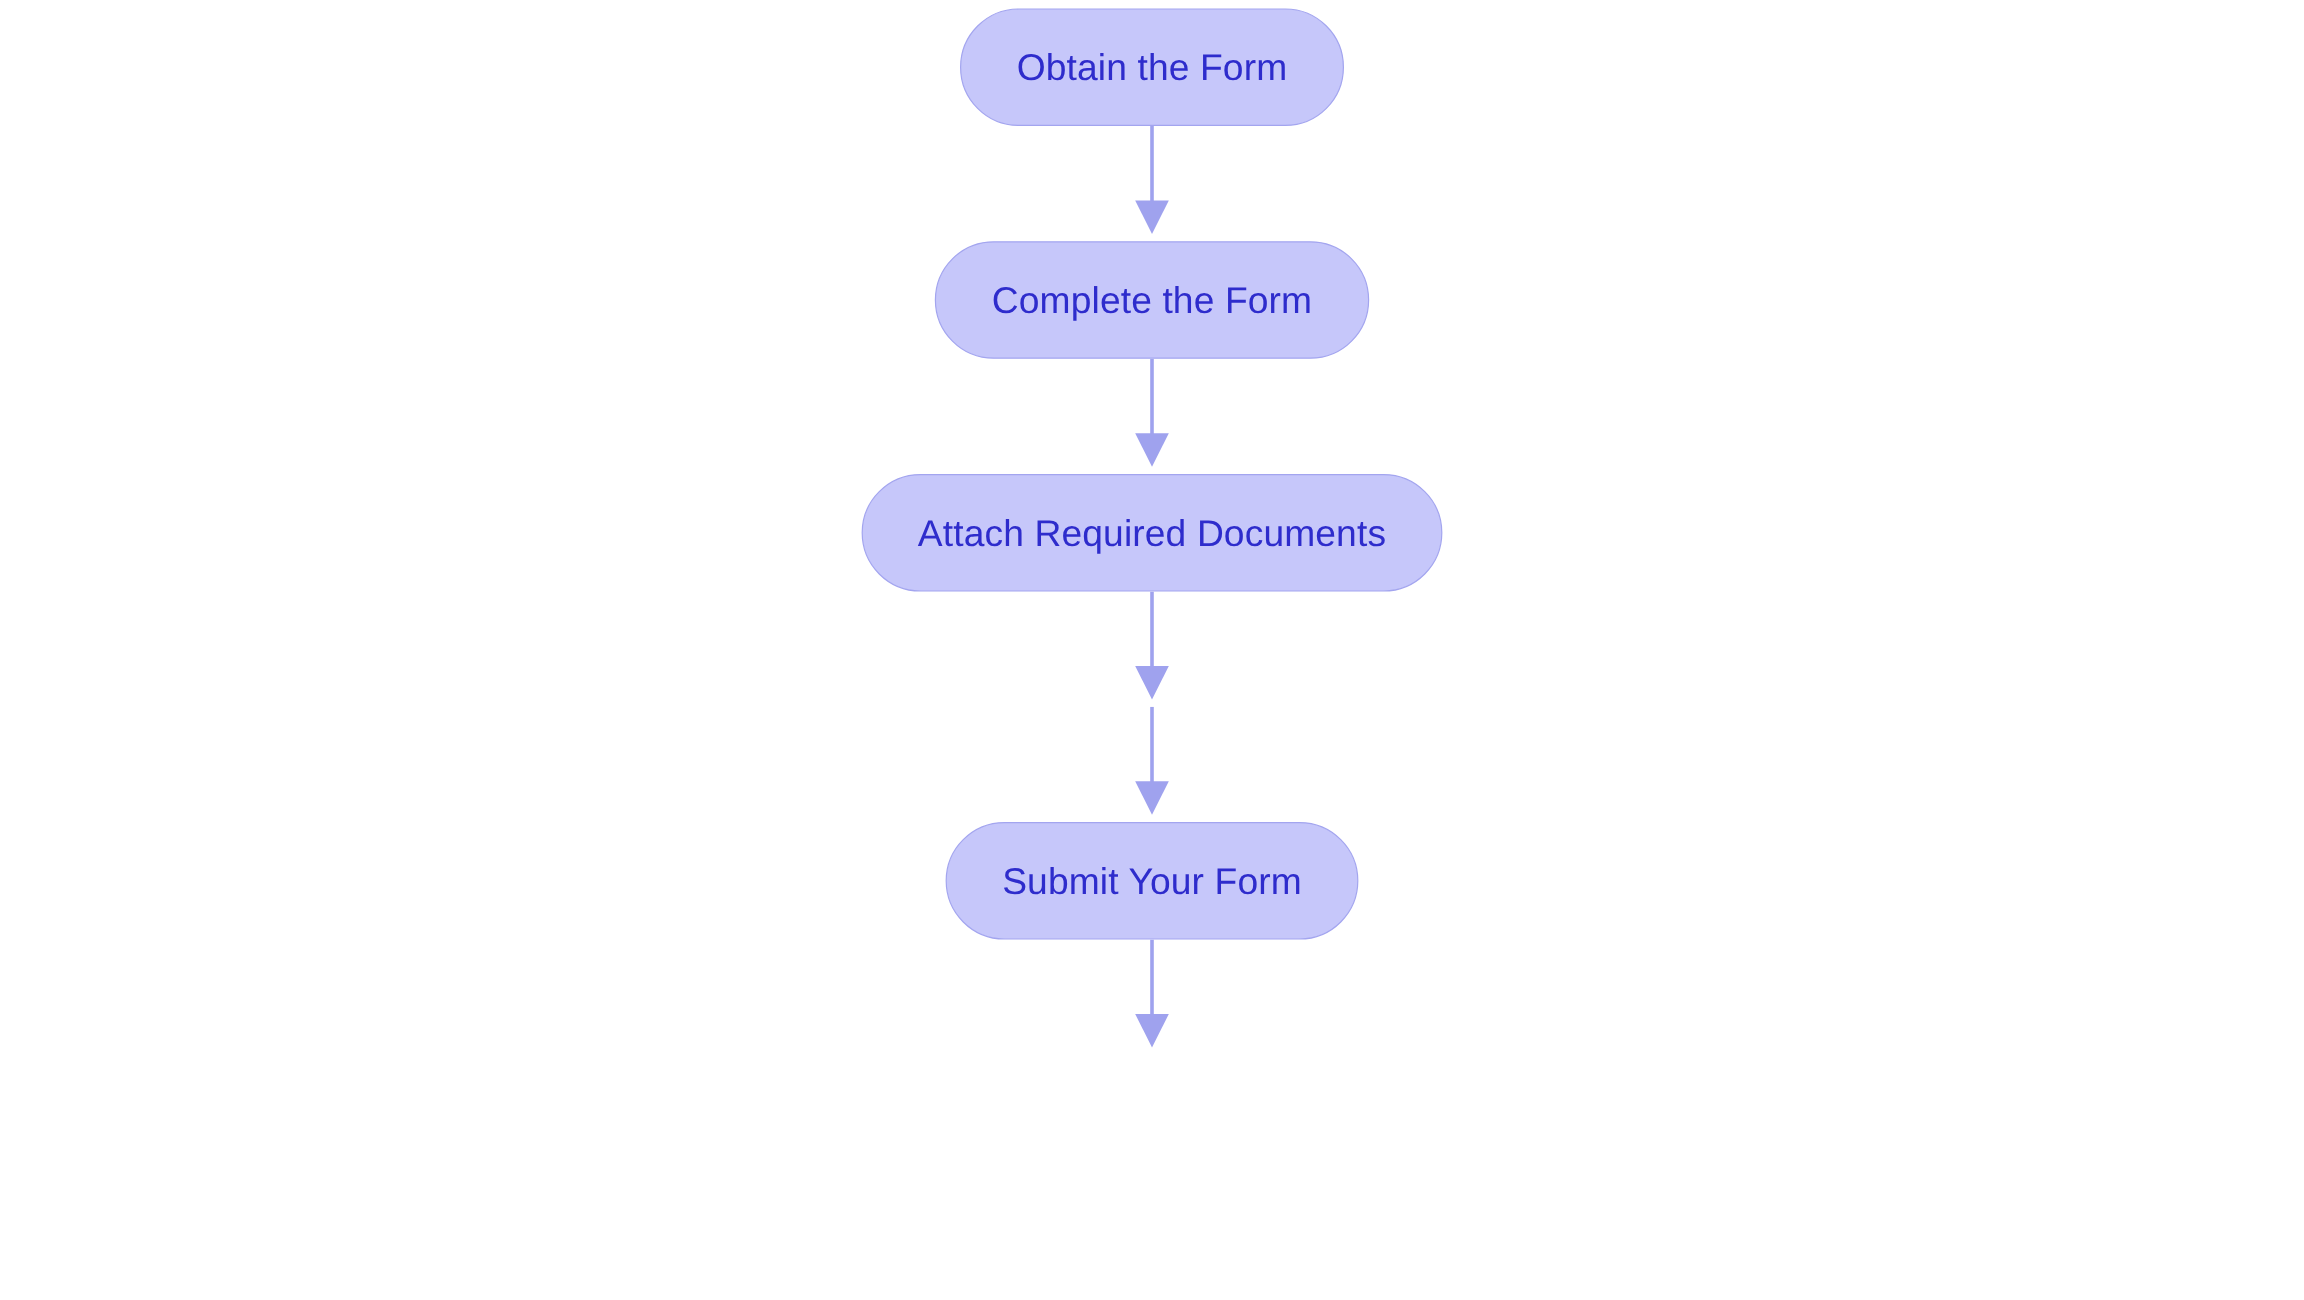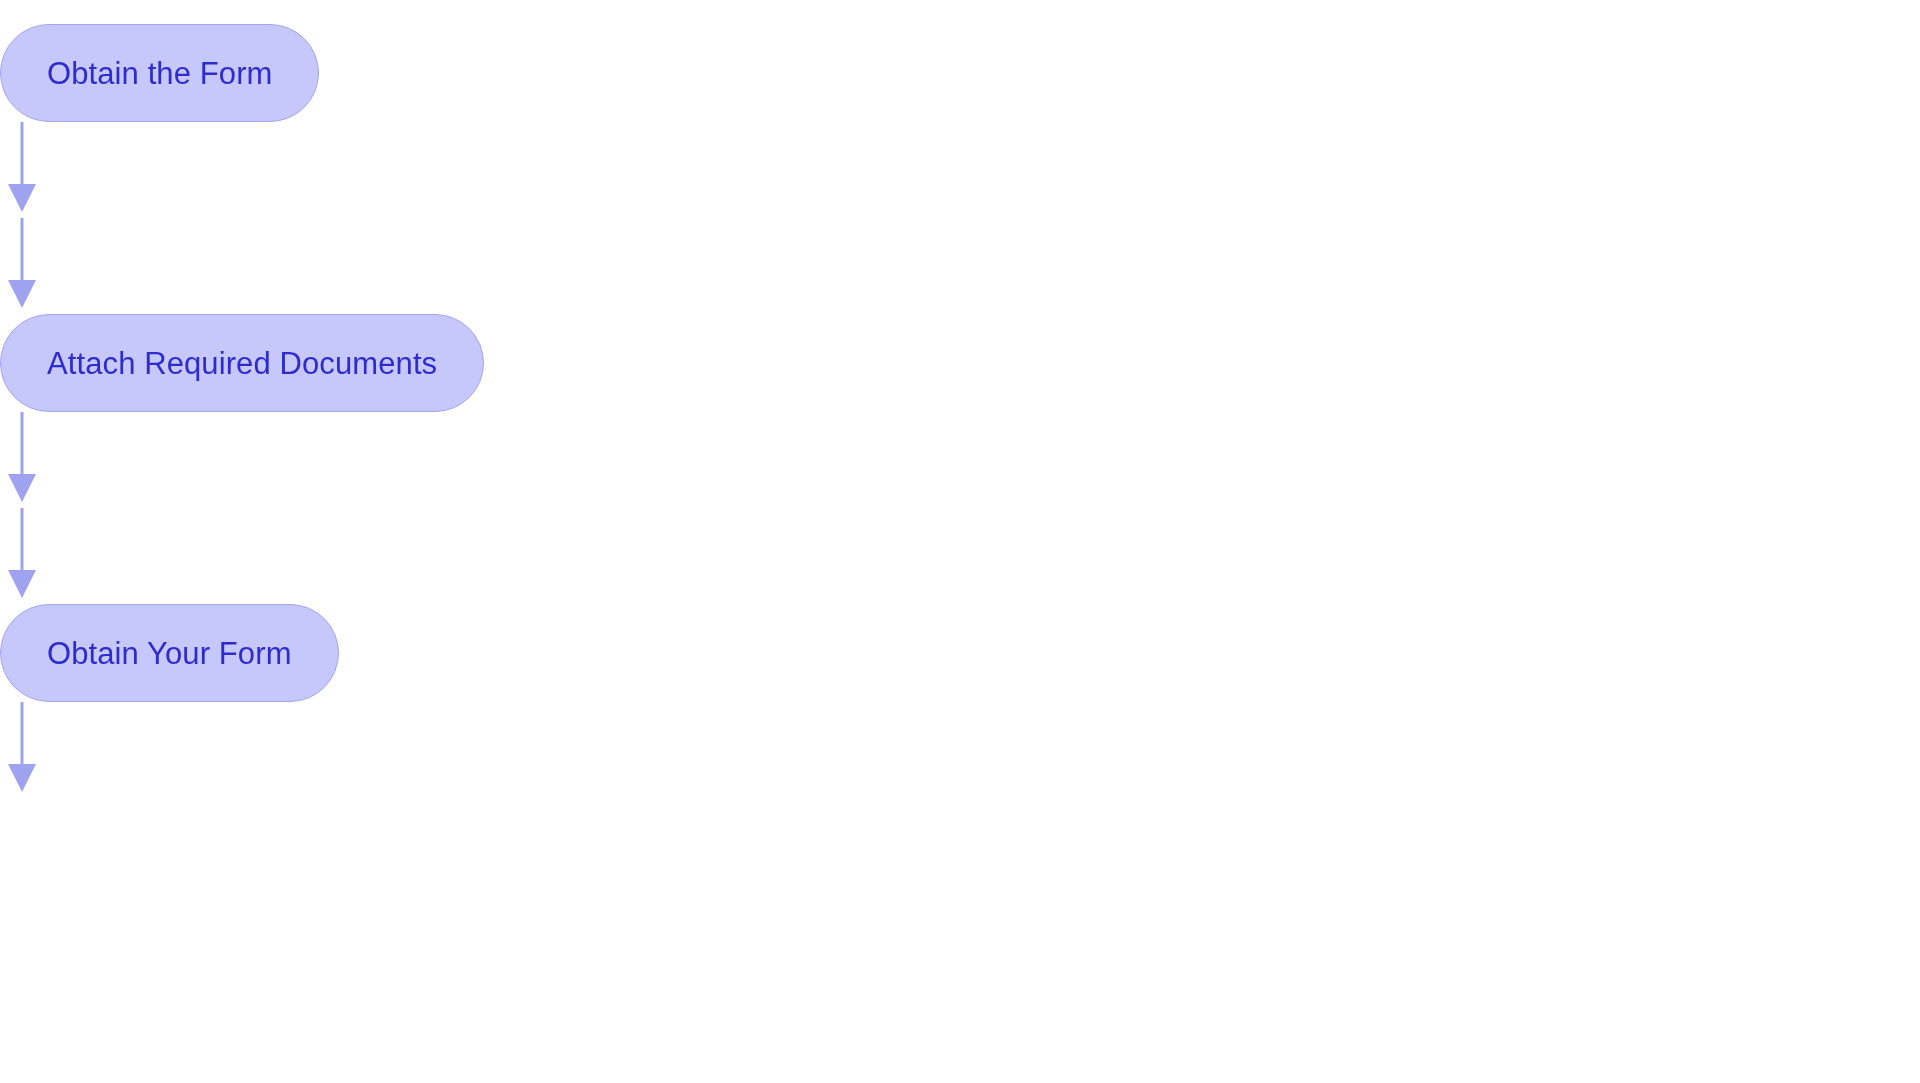--- a/index.html
+++ b/index.html
@@ -23,23 +23,23 @@
   }
 
   .flow-column {
     position: absolute;
     left: 0;
     top: 0;
     width: 1920px;
     height: 1083px;
     display: flex;
     flex-direction: column;
-    align-items: flex-start;
+    align-items: center;
     justify-content: flex-start;
-    padding-top: 24px;
+    padding-top: 7px;
     box-sizing: border-box;
   }
 
   .flow-node {
     box-sizing: border-box;
     height: 98px;
     border-radius: 49px;
     background: #c6c7fa;
     border: 1.5px solid #a3a5ef;
     color: #2e2ccc;
@@ -69,20 +69,23 @@
 
     <div class="flow-node">
       <span>Obtain the Form</span>
     </div>
 
     <svg class="flow-connector" viewBox="0 0 44 96">
       <line x1="22" y1="0" x2="22" y2="66" stroke="#9fa2ee" stroke-width="3"></line>
       <polygon points="22,90 8,62 36,62" fill="#9fa2ee"></polygon>
     </svg>
 
+    <div class="flow-node">
+      <span>Complete the Form</span>
+    </div>
 
     <svg class="flow-connector" viewBox="0 0 44 96">
       <line x1="22" y1="0" x2="22" y2="66" stroke="#9fa2ee" stroke-width="3"></line>
       <polygon points="22,90 8,62 36,62" fill="#9fa2ee"></polygon>
     </svg>
 
     <div class="flow-node">
       <span>Attach Required Documents</span>
     </div>
 
@@ -91,21 +94,21 @@
       <polygon points="22,90 8,62 36,62" fill="#9fa2ee"></polygon>
     </svg>
 
 
     <svg class="flow-connector" viewBox="0 0 44 96">
       <line x1="22" y1="0" x2="22" y2="66" stroke="#9fa2ee" stroke-width="3"></line>
       <polygon points="22,90 8,62 36,62" fill="#9fa2ee"></polygon>
     </svg>
 
     <div class="flow-node">
-      <span>Obtain Your Form</span>
+      <span>Submit Your Form</span>
     </div>
 
     <svg class="flow-connector" viewBox="0 0 44 96">
       <line x1="22" y1="0" x2="22" y2="66" stroke="#9fa2ee" stroke-width="3"></line>
       <polygon points="22,90 8,62 36,62" fill="#9fa2ee"></polygon>
     </svg>
 
 
   </div>
 </div>

